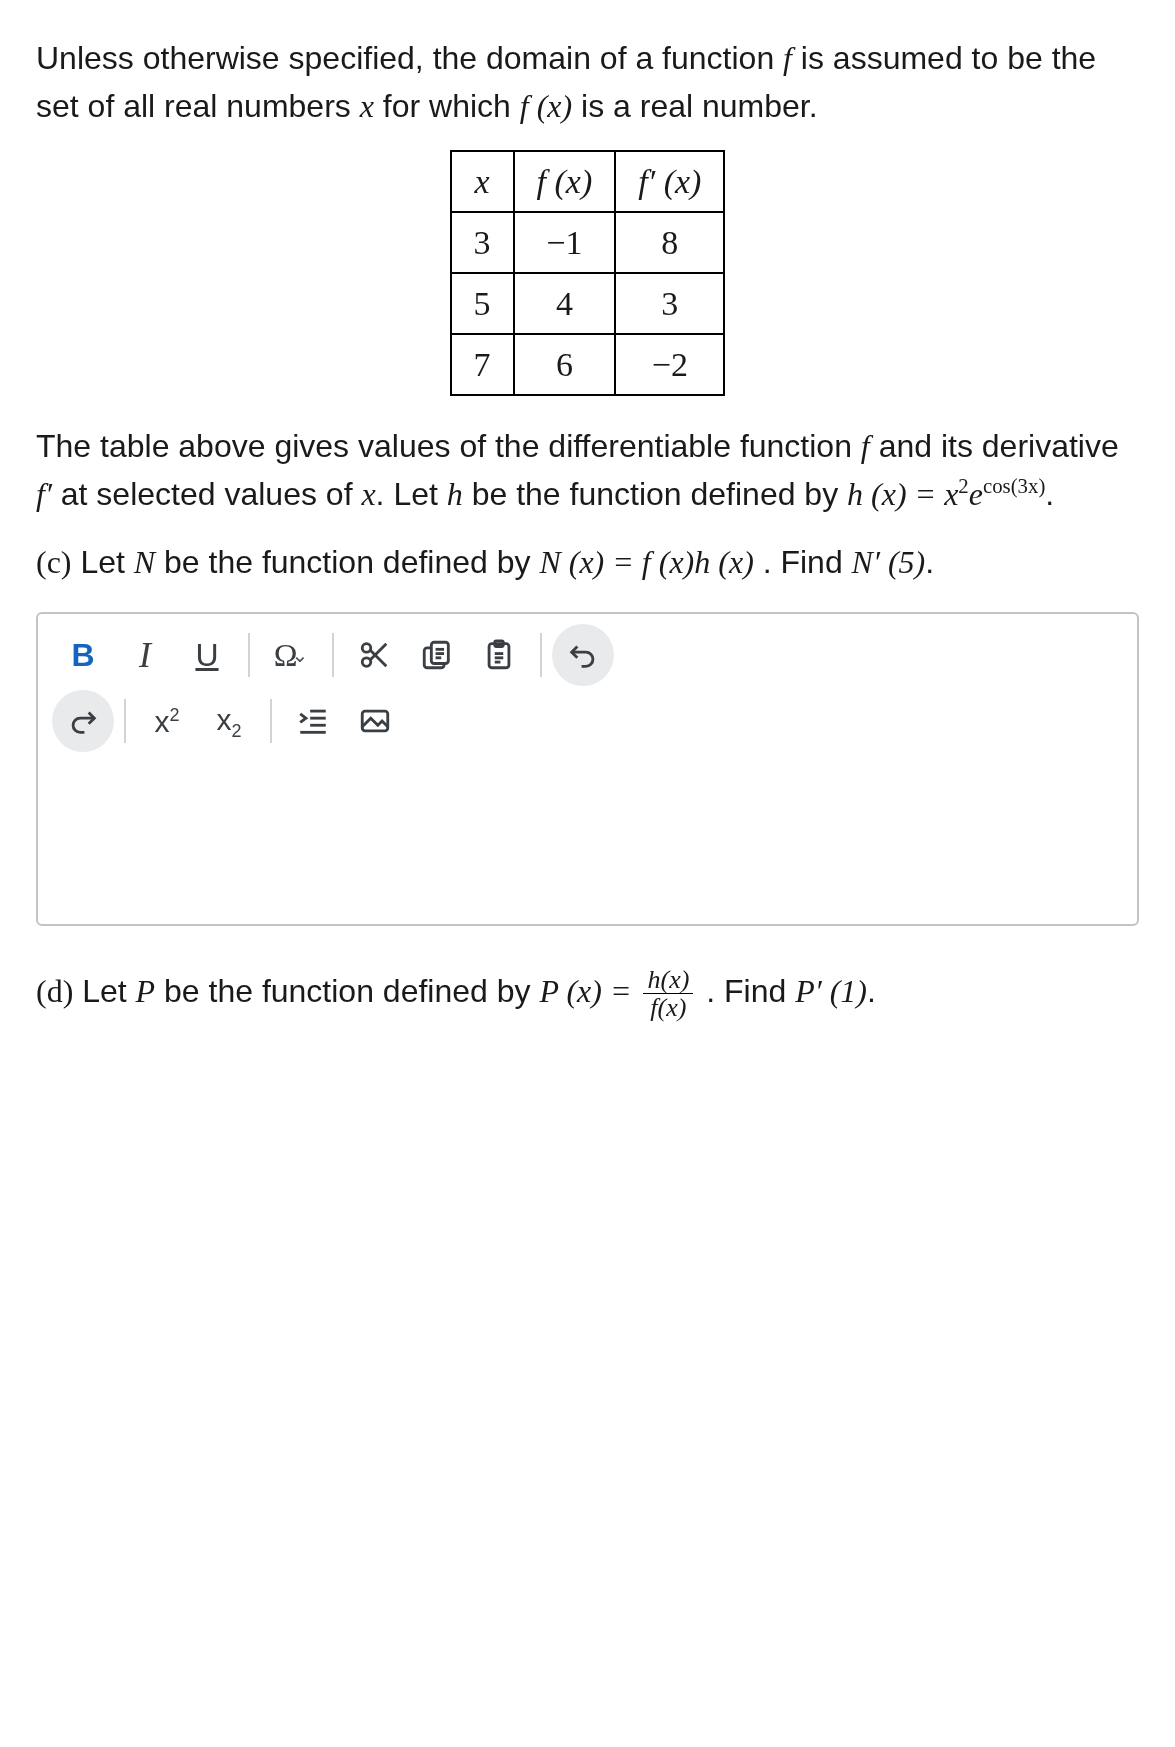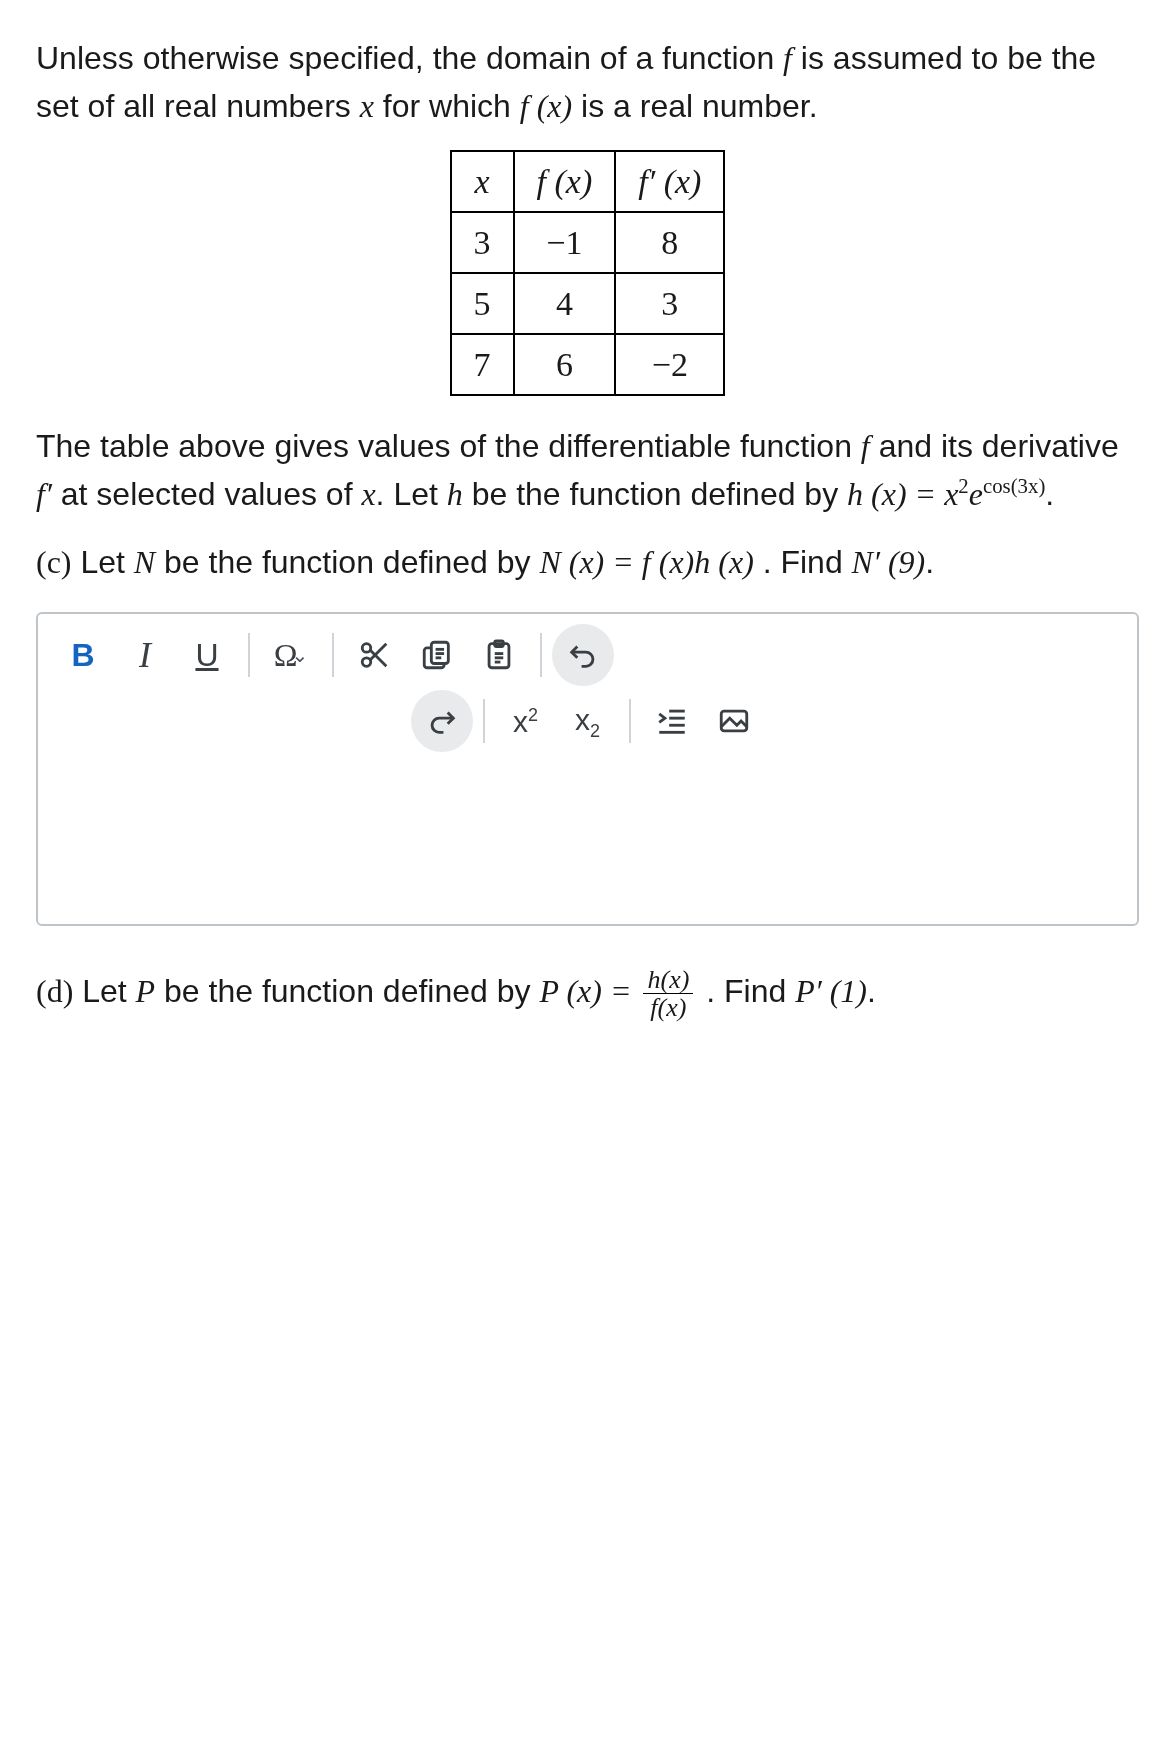--- a/index.html
+++ b/index.html
@@ -81,21 +81,21 @@
     display: inline-block;
     vertical-align: middle;
     text-align: center;
     font-family: 'Times New Roman', Times, serif;
     font-size: 26px;
     line-height: 1.05;
     margin: 0 4px;
   }
   .frac .num { display:block; border-bottom: 1.5px solid #000; padding: 0 4px; text-align: center; }
   .frac .den { display:block; padding: 0 4px; }
-  .row2 { width: 100%; display:flex; align-items:center; padding-top:4px; flex-basis:100%;justify-content:center;}
+  .row2 { width: 100%; display:flex; align-items:center; padding-top:4px; flex-basis:100%;}
   .part-label { font-family: 'Times New Roman', serif; }
 </style>
 </head>
 <body>
 
 <p>
   <span>Unless otherwise specified, the domain of a function </span><span class="math">f</span><span> is assumed to be the set of all real numbers </span><span class="math">x</span><span> for which </span><span class="math">f (x)</span><span> is a real number.</span>
 </p>
 
 <table class="data-table">
@@ -121,21 +121,21 @@
     <td class="mathn">−2</td>
   </tr>
 </tbody>
   </table>
 
 <p>
   <span>The table above gives values of the differentiable function </span><span class="math">f</span><span> and its derivative </span><span class="math">f′</span><span> at selected values of </span><span class="math">x</span><span>. Let </span><span class="math">h</span><span> be the function defined by </span><span class="math"><span>h (x) = x</span><span class="sup">2</span><span>e</span><span class="sup" style="font-style:normal;">cos(3x)</span></span><span>.</span>
 </p>
 
 <p>
-  <span class="part-label">(c)</span><span>  Let </span><span class="math">N</span><span> be the function defined by </span><span class="math">N (x) = f (x)h (x)</span><span> . Find </span><span class="math">N′ (9)</span><span>.</span>
+  <span class="part-label">(c)</span><span>  Let </span><span class="math">N</span><span> be the function defined by </span><span class="math">N (x) = f (x)h (x)</span><span> . Find </span><span class="math">N′ (5)</span><span>.</span>
 </p>
 
 <div class="editor">
   <div class="toolbar">
     <span class="tool bold">B</span>
     <span class="tool italic">I</span>
     <span class="tool under">U</span>
     <span class="sep"></span>
     <span class="tool omega-group">
       <span style="font-family:'Times New Roman',serif;">Ω</span>

